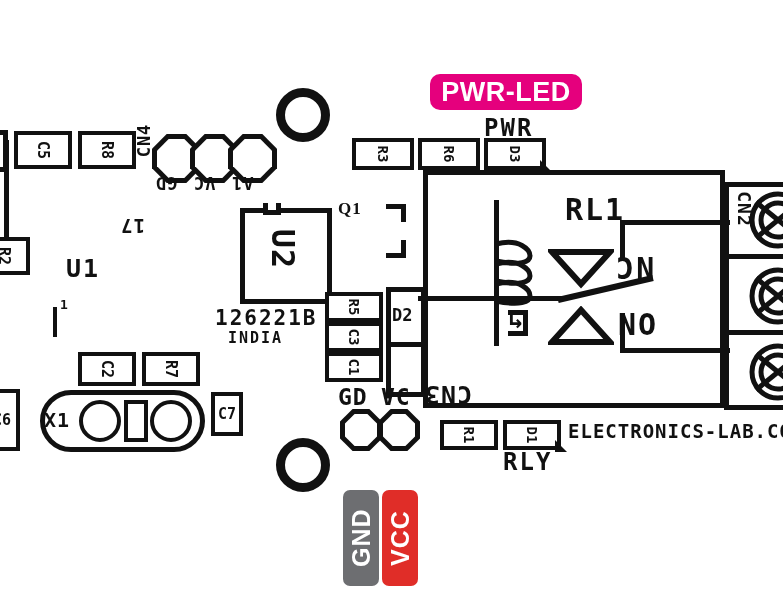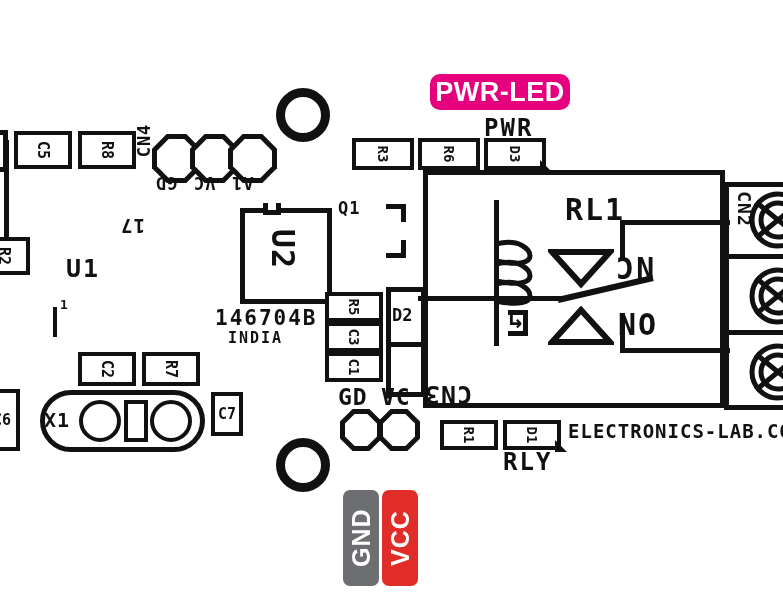--- a/index.html
+++ b/index.html
@@ -105,24 +105,24 @@
   <div class="oct" style="left:152px;top:134px;width:49px;height:49px;"></div>
   <div class="oct" style="left:190px;top:134px;width:49px;height:49px;"></div>
   <div class="oct" style="left:228px;top:134px;width:49px;height:49px;"></div>
   <div class="silk rot180" style="left:155px;top:174px;font-size:17px;letter-spacing:1px;">GD</div>
   <div class="silk rot180" style="left:193px;top:174px;font-size:17px;letter-spacing:1px;">VC</div>
   <div class="silk rot180" style="left:231px;top:174px;font-size:17px;letter-spacing:1px;">A1</div>
 
   <div class="abs" style="left:240px;top:208px;width:92px;height:96px;border:5px solid #111;box-sizing:border-box;background:#fff;"></div>
   <div class="abs" style="left:263px;top:203px;width:18px;height:12px;background:#fff;border-left:5px solid #111;border-right:5px solid #111;border-bottom:5px solid #111;box-sizing:border-box;"></div>
   <div class="silk rot90" style="left:263px;top:233px;font-size:32px;letter-spacing:1px;">U2</div>
-  <div class="silk" style="left:215px;top:308px;font-size:21px;letter-spacing:2px;">146704B</div>
+  <div class="silk" style="left:215px;top:308px;font-size:21px;letter-spacing:2px;">126221B</div>
   <div class="silk" style="left:228px;top:331px;font-size:15px;letter-spacing:2px;">INDIA</div>
 
-  <div class="silk" style="left:338px;top:200px;font-size:17px;letter-spacing:1px;">Q1</div>
+  <div class="silk" style="left:338px;top:200px;font-size:17px;letter-spacing:1px;font-family:Liberation Serif, serif;">Q1</div>
   <div class="abs" style="left:386px;top:204px;width:20px;height:18px;border-top:5px solid #111;border-right:5px solid #111;box-sizing:border-box;"></div>
   <div class="abs" style="left:386px;top:240px;width:20px;height:18px;border-bottom:5px solid #111;border-right:5px solid #111;box-sizing:border-box;"></div>
 
   <div class="pad" style="left:325px;top:292px;width:58px;height:30px;font-size:14px;">
     <span class="rot90">R5</span>
   </div>
   <div class="pad" style="left:325px;top:322px;width:58px;height:30px;font-size:14px;">
     <span class="rot90">C3</span>
   </div>
   <div class="pad" style="left:325px;top:352px;width:58px;height:30px;font-size:14px;">
@@ -216,21 +216,21 @@
     <span class="rot90">R1</span>
   </div>
   <div class="pad" style="left:503px;top:420px;width:58px;height:30px;font-size:14px;">
     <span class="rot90">D1</span>
   </div>
   <div class="abs" style="left:555px;top:440px;width:12px;height:12px;background:#111;clip-path:polygon(0 0,100% 100%,0 100%);"></div>
   <div class="silk" style="left:503px;top:450px;font-size:24px;letter-spacing:2px;">RLY</div>
 
   <div class="silk" style="left:568px;top:422px;font-size:19px;letter-spacing:1px;">ELECTRONICS-LAB.CO</div>
 
-  <div class="badge" style="left:430px;top:74px;width:140px;height:36px;background:#E5007D;color:#fff;font-size:27px;">
+  <div class="badge" style="left:430px;top:74px;width:152px;height:36px;background:#E5007D;color:#fff;font-size:27px;">
     <span>PWR-LED</span>
   </div>
 
 
   <div class="vbadge" style="left:343px;top:490px;width:36px;height:96px;background:#6D6E71;color:#fff;font-size:25px;">
     <span>GND</span>
   </div>
 
   <div class="vbadge" style="left:382px;top:490px;width:36px;height:96px;background:#E02D28;color:#fff;font-size:25px;">
     <span>VCC</span>

